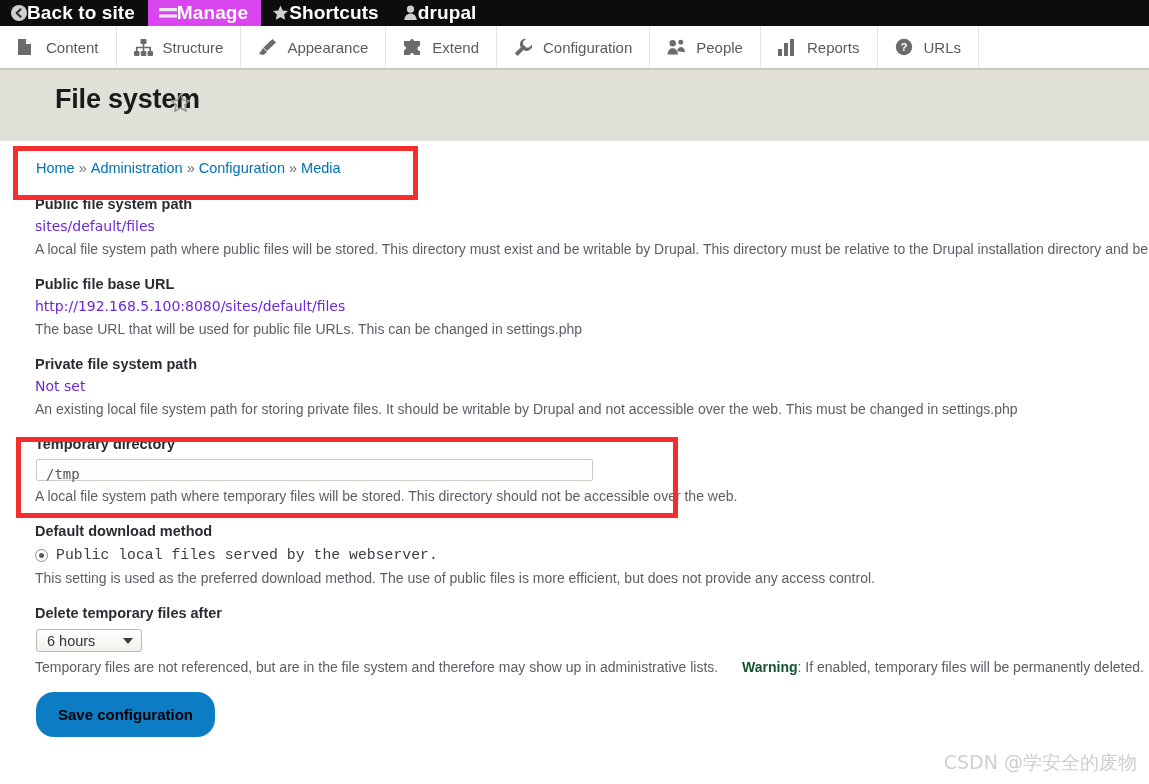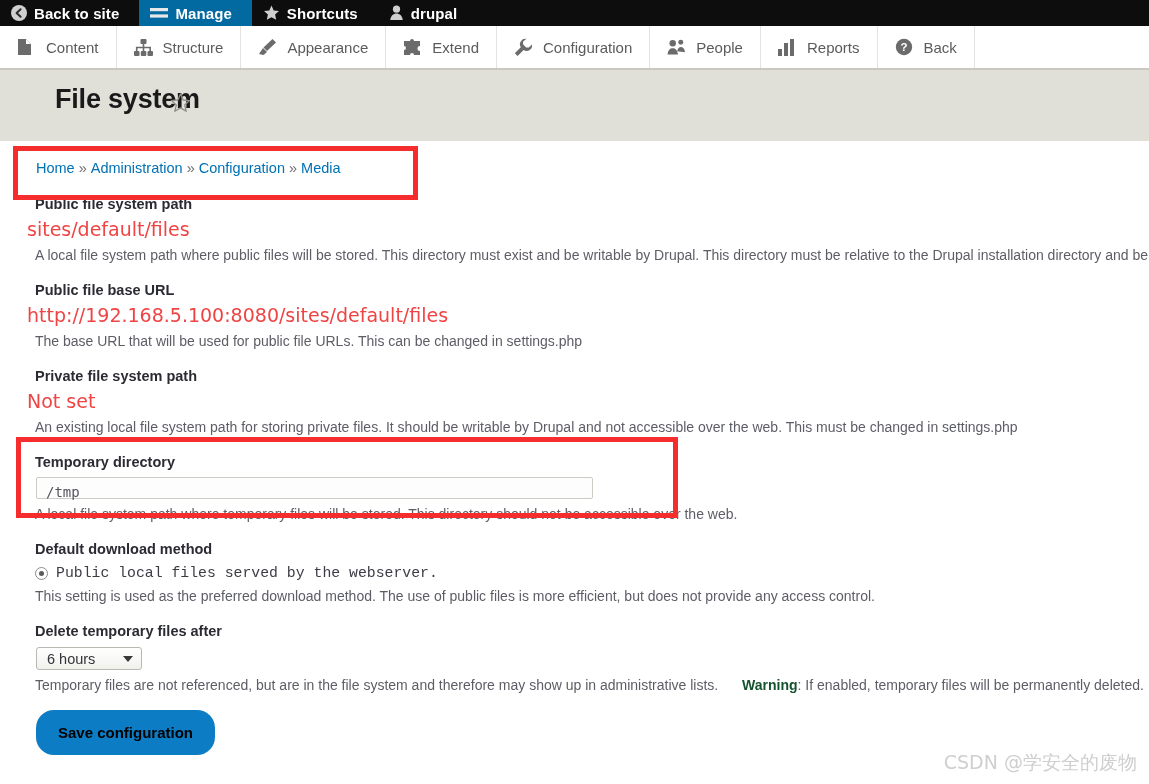--- a/index.html
+++ b/index.html
@@ -12,29 +12,29 @@
   }
 
   
   .admin-bar {
     position: absolute; top: 0; left: 0;
     width: 1149px; height: 26px;
     background: #0d0d0d;
     display: flex; align-items: stretch;
   }
   .admin-tab {
-    display: flex; align-items: center; gap: 7px;
-    padding: 0 20px 0 11px;
+    display: flex; align-items: center; 
+    padding: 0 13px 0 11px;
     color: #ffffff;
-    font-size: 15px;
+    font-size: 19px;
     font-weight: bold;
     letter-spacing: .1px;
     white-space: nowrap;
   }
-  .admin-tab.active { background: #0369a1; }
+  .admin-tab.active { background: #d946ef; }
   .admin-ico { display: flex; align-items: center; }
 
   
   .menu-bar {
     position: absolute; top: 26px; left: 0;
     width: 1149px; height: 44px;
     background: #ffffff;
     border-bottom: 2px solid #c9c9c2;
     display: flex; align-items: stretch;
   }
@@ -75,22 +75,22 @@
   .bc-sep { color: #6e6e6e; padding: 0 4px; }
 
   
   .content { position: absolute; left: 0; top: 196px; width: 1149px; }
   .field { margin-bottom: 0; }
   .f-label {
     font-size: 14.5px; font-weight: bold; color: #2b2b33;
     padding-left: 35px;
   }
   .f-value {
-    font-size: 19px; color: #ef4444;
-    padding-left: 27px; margin-top: 6px;
+    font-size: 14px; color: #6d28d9;
+    padding-left: 35px; margin-top: 6px;
     font-family: "DejaVu Sans", sans-serif;
   }
   .f-desc {
     font-size: 14px; color: #5d5d66;
     padding-left: 35px; margin-top: 7px;
     white-space: nowrap;
   }
   .f-desc b { font-weight: bold; color: #14532d; margin-left: 20px; }
 
   .gap { height: 19px; }
@@ -289,21 +289,21 @@
     <span>Reports</span>
   </div>
 
   <div class="menu-item">
     <span class="menu-ico">
       <svg width="18" height="18" viewBox="0 0 18 18">
           <circle cx="9" cy="9" r="8.2" fill="#6b6b6b"></circle>
           <text x="9" y="13.4" font-size="11.5" font-weight="bold" fill="#ffffff" text-anchor="middle" font-family="Liberation Sans, sans-serif">?</text>
         </svg>
     </span>
-    <span>Back</span>
+    <span>URLs</span>
   </div>
 </div>
 
 <div class="title-band">
   <div class="page-title">File system</div>
   <span class="star-ico">
     <svg width="21" height="20" viewBox="0 0 21 20">
       <path d="M10.5 1 L13.1 7 L19.6 7.6 L14.7 11.9 L16.2 18.3 L10.5 14.9 L4.8 18.3 L6.3 11.9 L1.4 7.6 L7.9 7 Z" fill="none" stroke="#8d8d86" stroke-width="1.3" stroke-linejoin="round"></path>
     </svg>
   </span>

